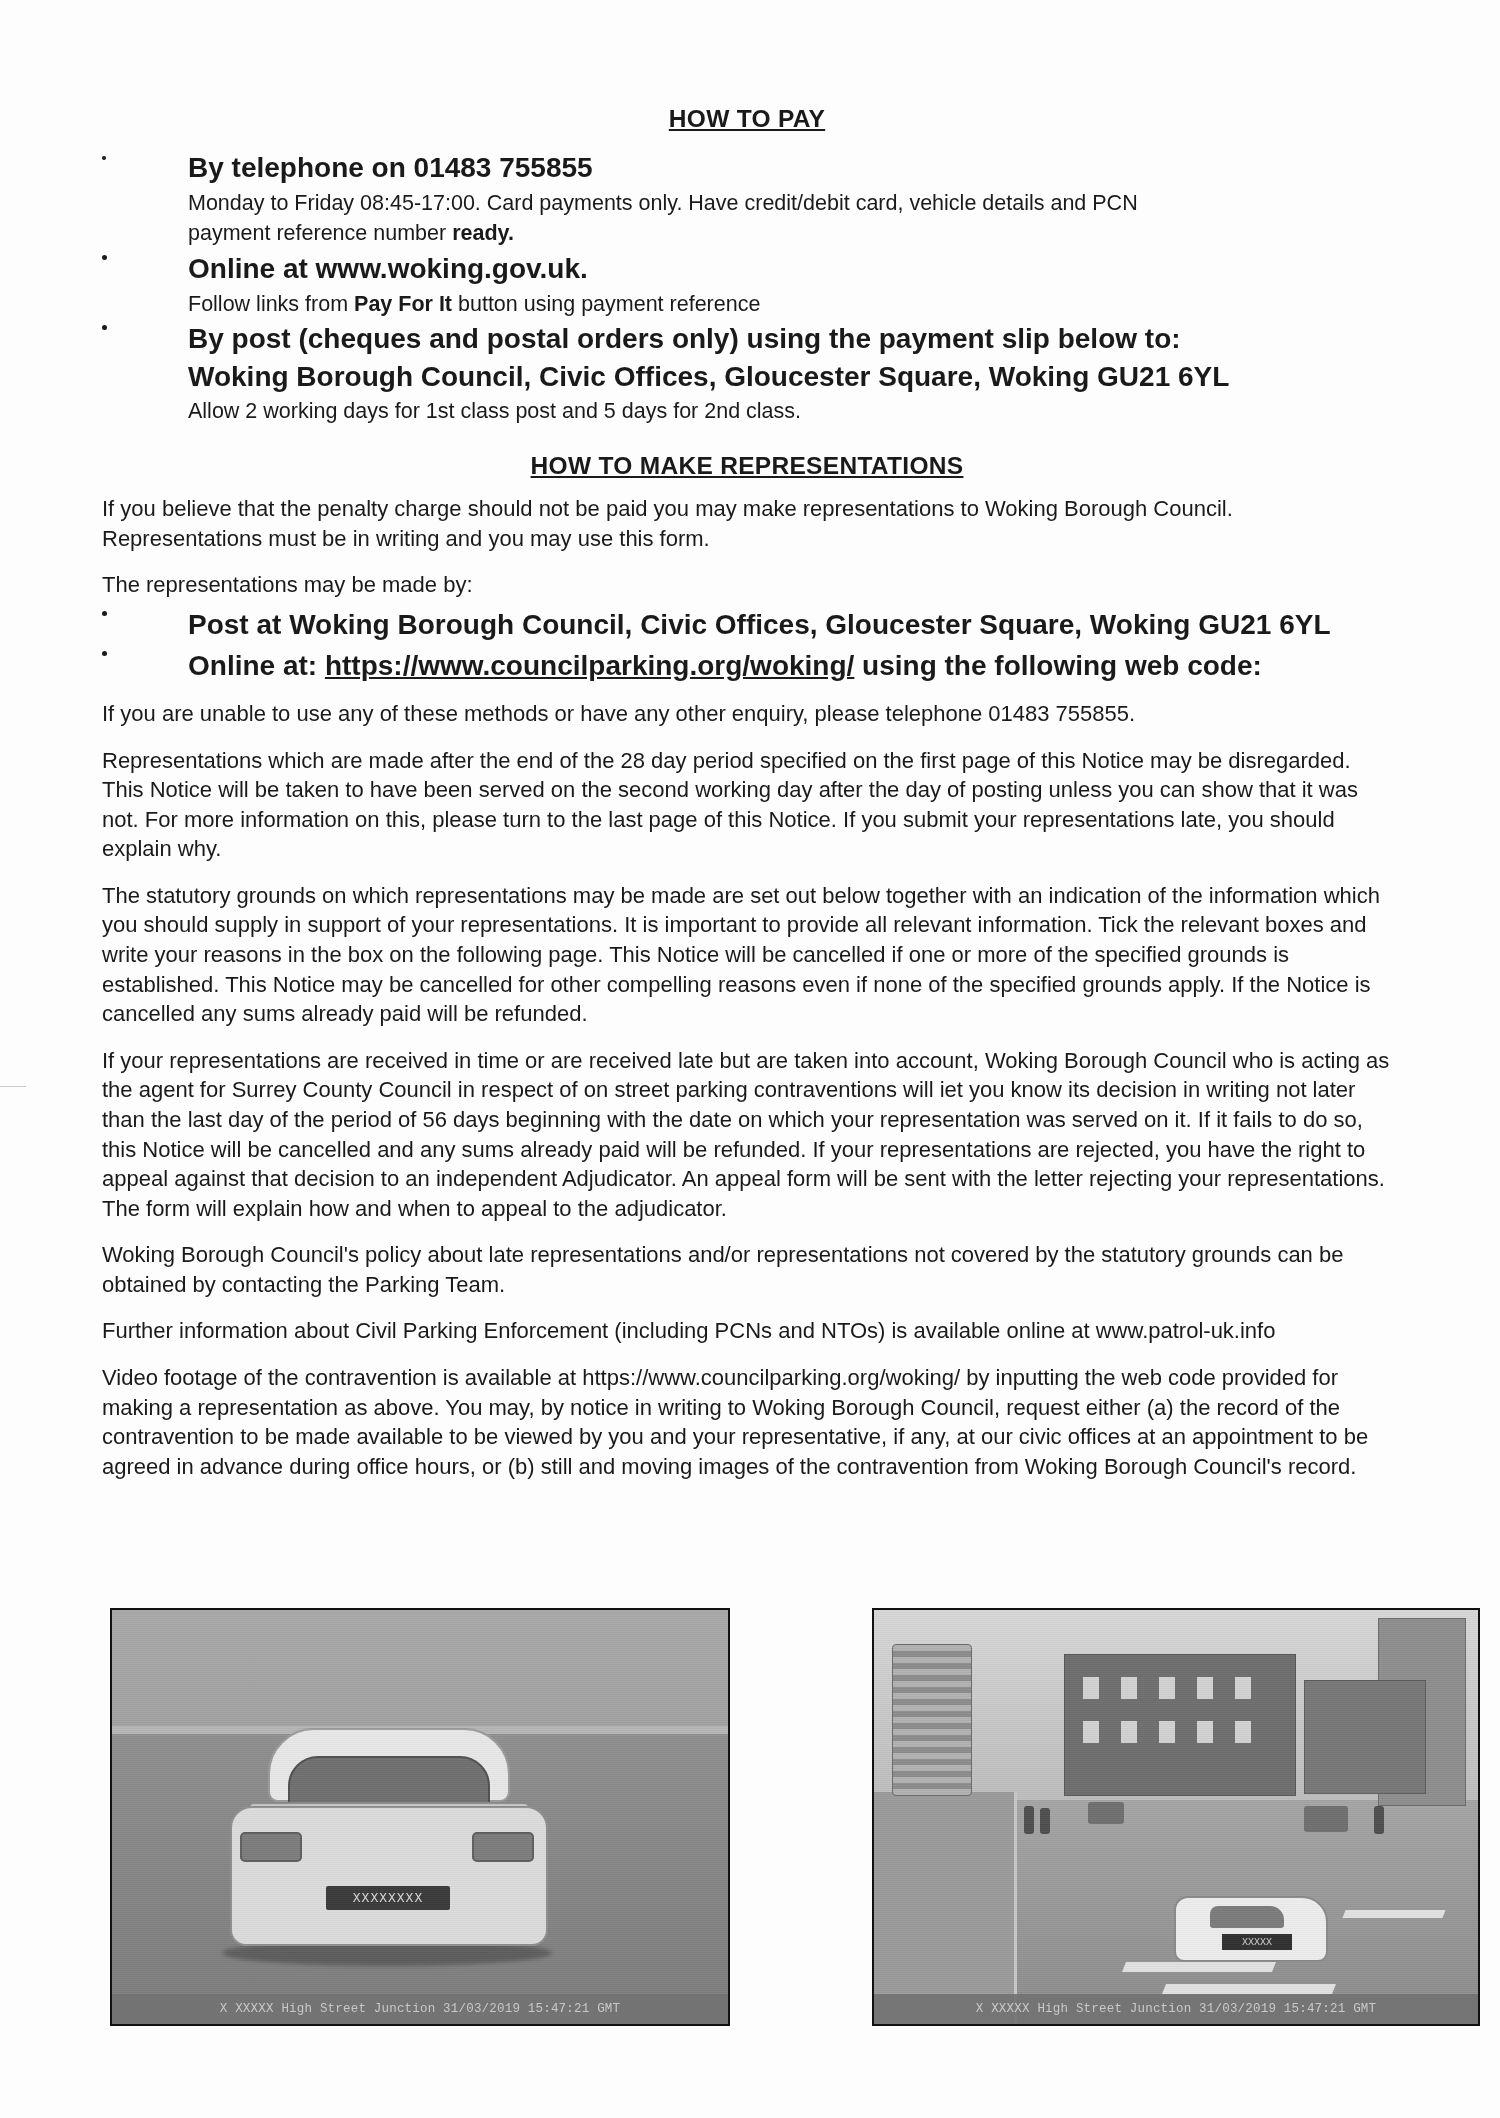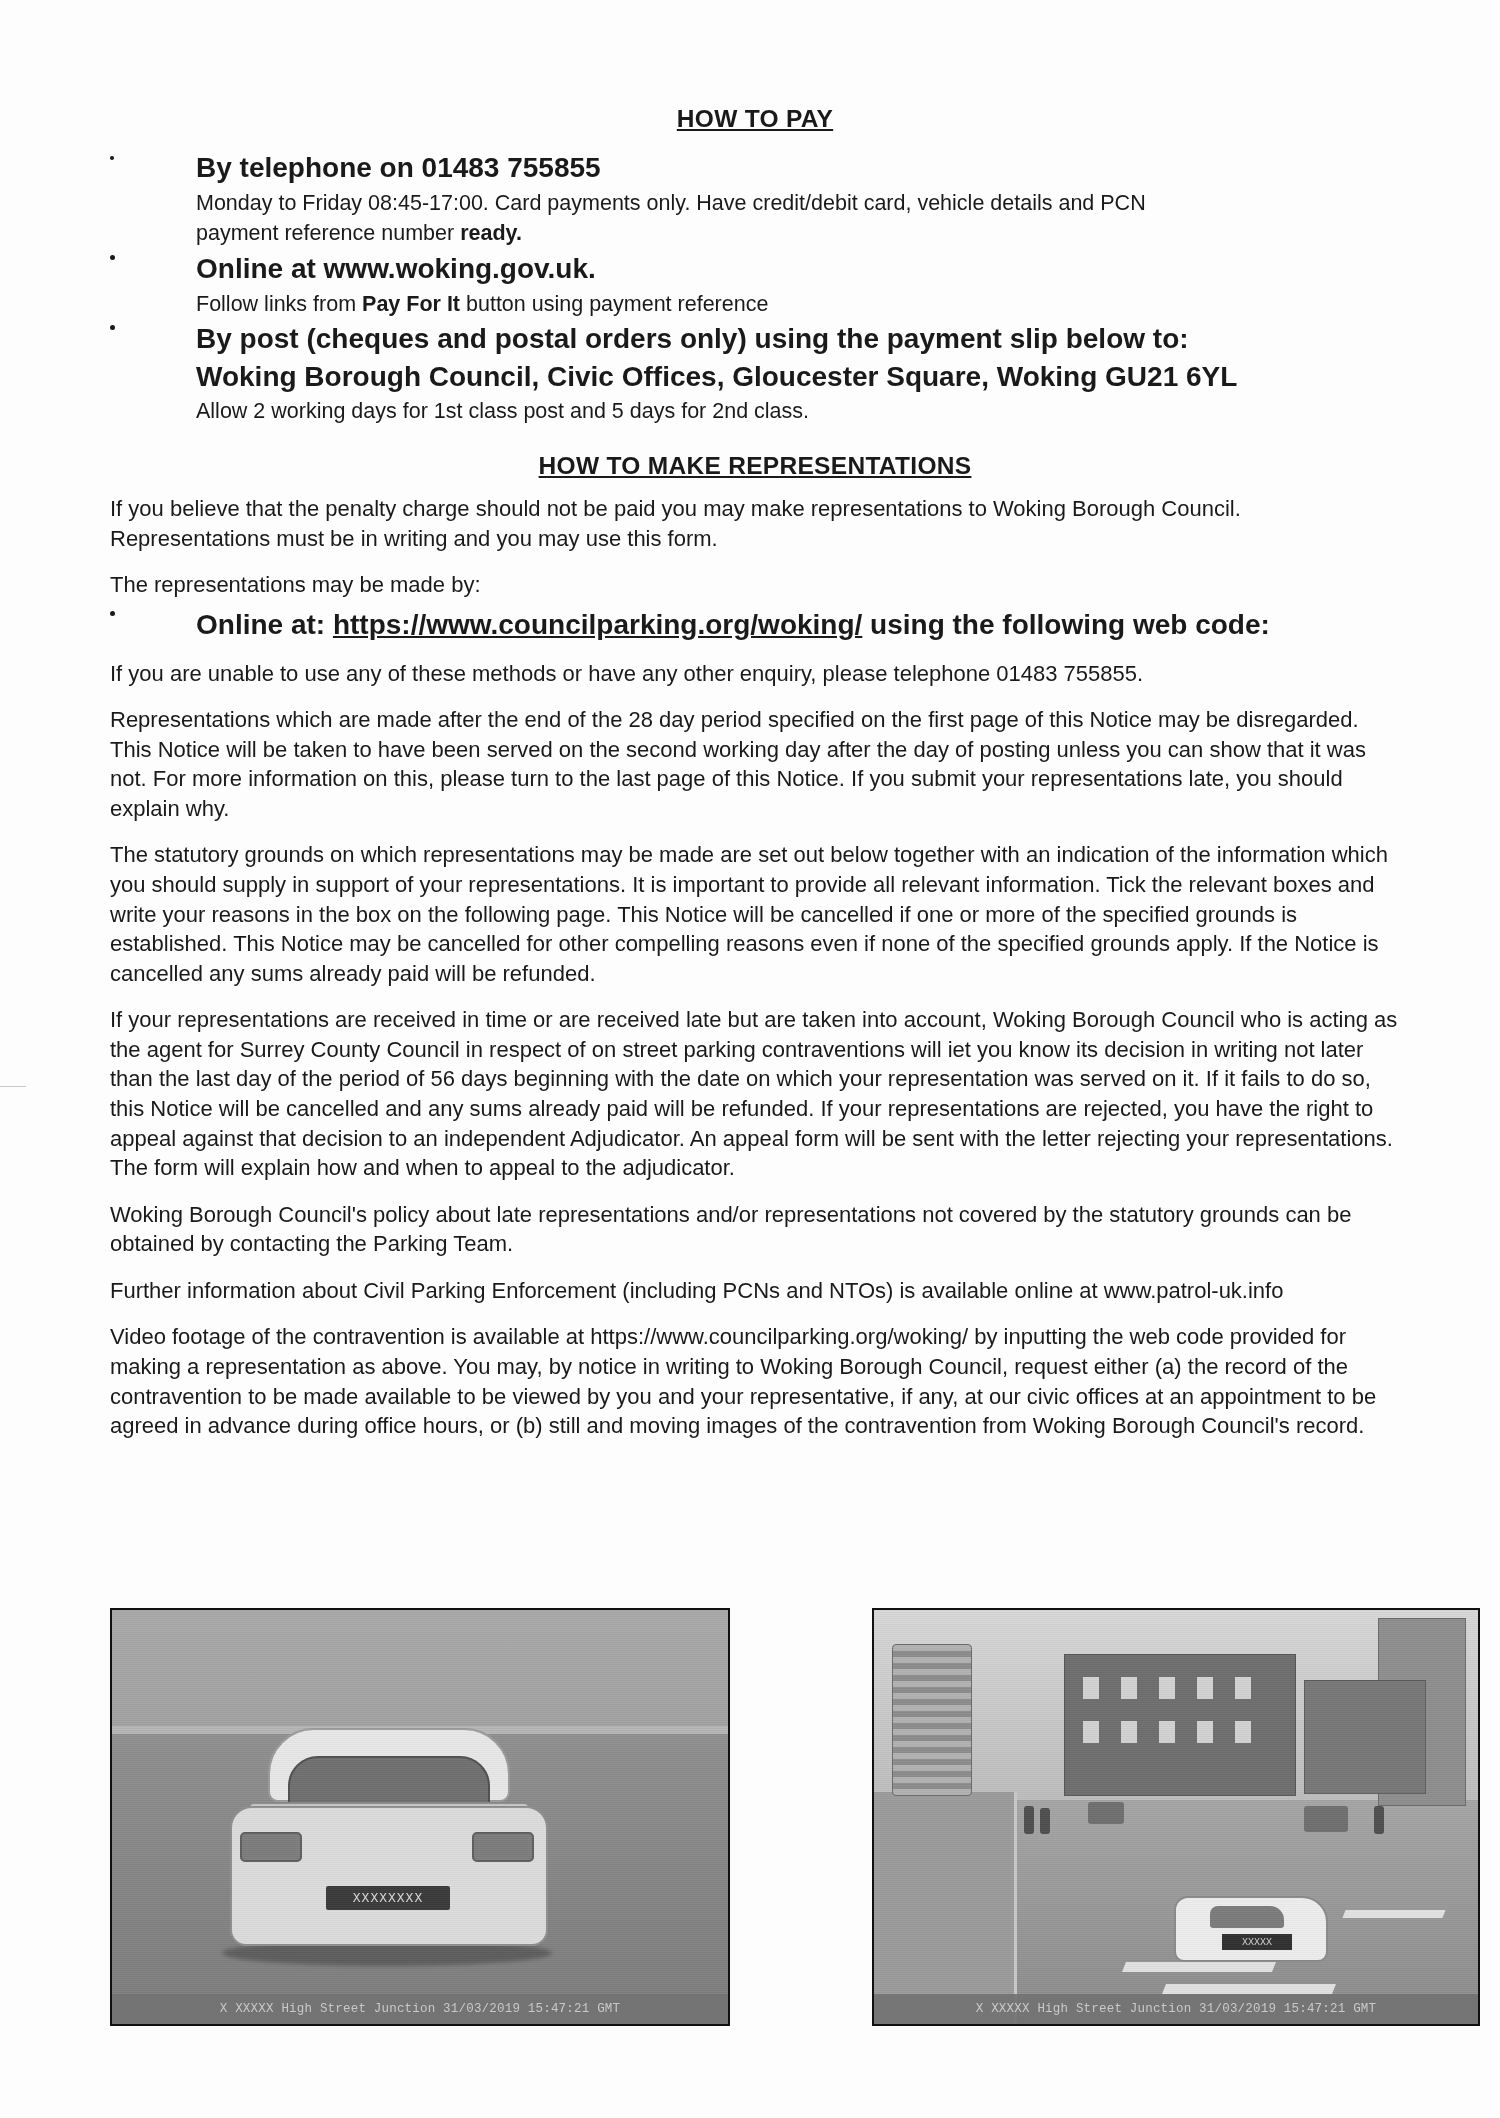--- a/index.html
+++ b/index.html
@@ -14,21 +14,21 @@
   .page {
     position: relative;
     width: 1500px;
     height: 2118px;
     background: #fdfdfd;
     box-sizing: border-box;
     overflow: hidden;
   }
   .content {
     position: absolute;
-    left: 110px;
+    left: 102px;
     top: 105px;
     width: 1290px;
   }
   h1.section-title {
     font-size: 24.5px;
     font-weight: bold;
     text-align: center;
     text-decoration: underline;
     margin: 0 0 16px 0;
     letter-spacing: 0.3px;
@@ -372,20 +372,24 @@
       <div class="sub-line">Allow 2 working days for 1st class post and 5 days for 2nd class.</div>
     </div>
 
     <h1 class="section-title second">HOW TO MAKE REPRESENTATIONS</h1>
 
     <p class="para">If you believe that the penalty charge should not be paid you may make representations to Woking Borough Council.  Representations must be in writing and you may use this form.</p>
 
     <p class="para tight">The representations may be made by:</p>
 
     <div class="bullet-list reps-bullets">
+      <div class="bullet-row">
+        <span class="bullet-dot"></span>
+        <div class="b-line bold">Post at Woking Borough Council, Civic Offices, Gloucester Square, Woking GU21 6YL</div>
+      </div>
       <div class="bullet-row">
         <span class="bullet-dot"></span>
         <div class="b-line bold"><span>Online at: </span><a class="u" href="#" style="color:#1a1a1a;">https://www.councilparking.org/woking/</a><span> using the following web code:</span></div>
       </div>
     </div>
 
     <p class="para">If you are unable to use any of these methods or have any other enquiry, please telephone 01483 755855.</p>
 
     <p class="para">Representations which are made after the end of the 28 day period specified on the first page of this Notice may be disregarded.  This Notice will be taken to have been served on the second working day after the day of posting unless you can show that it was not. For more information on this, please turn to the last page of this Notice.  If you submit your representations late, you should explain why.</p>
     <p class="para">The statutory grounds on which representations may be made are set out below together with an indication of the information which you should supply in support of your representations.  It is important to provide all relevant information.  Tick the relevant boxes and write your reasons in the box on the following page.  This Notice will be cancelled if one or more of the specified grounds is established.  This Notice may be cancelled for other compelling reasons even if none of the specified grounds apply.  If the Notice is cancelled any sums already paid will be refunded.</p>

